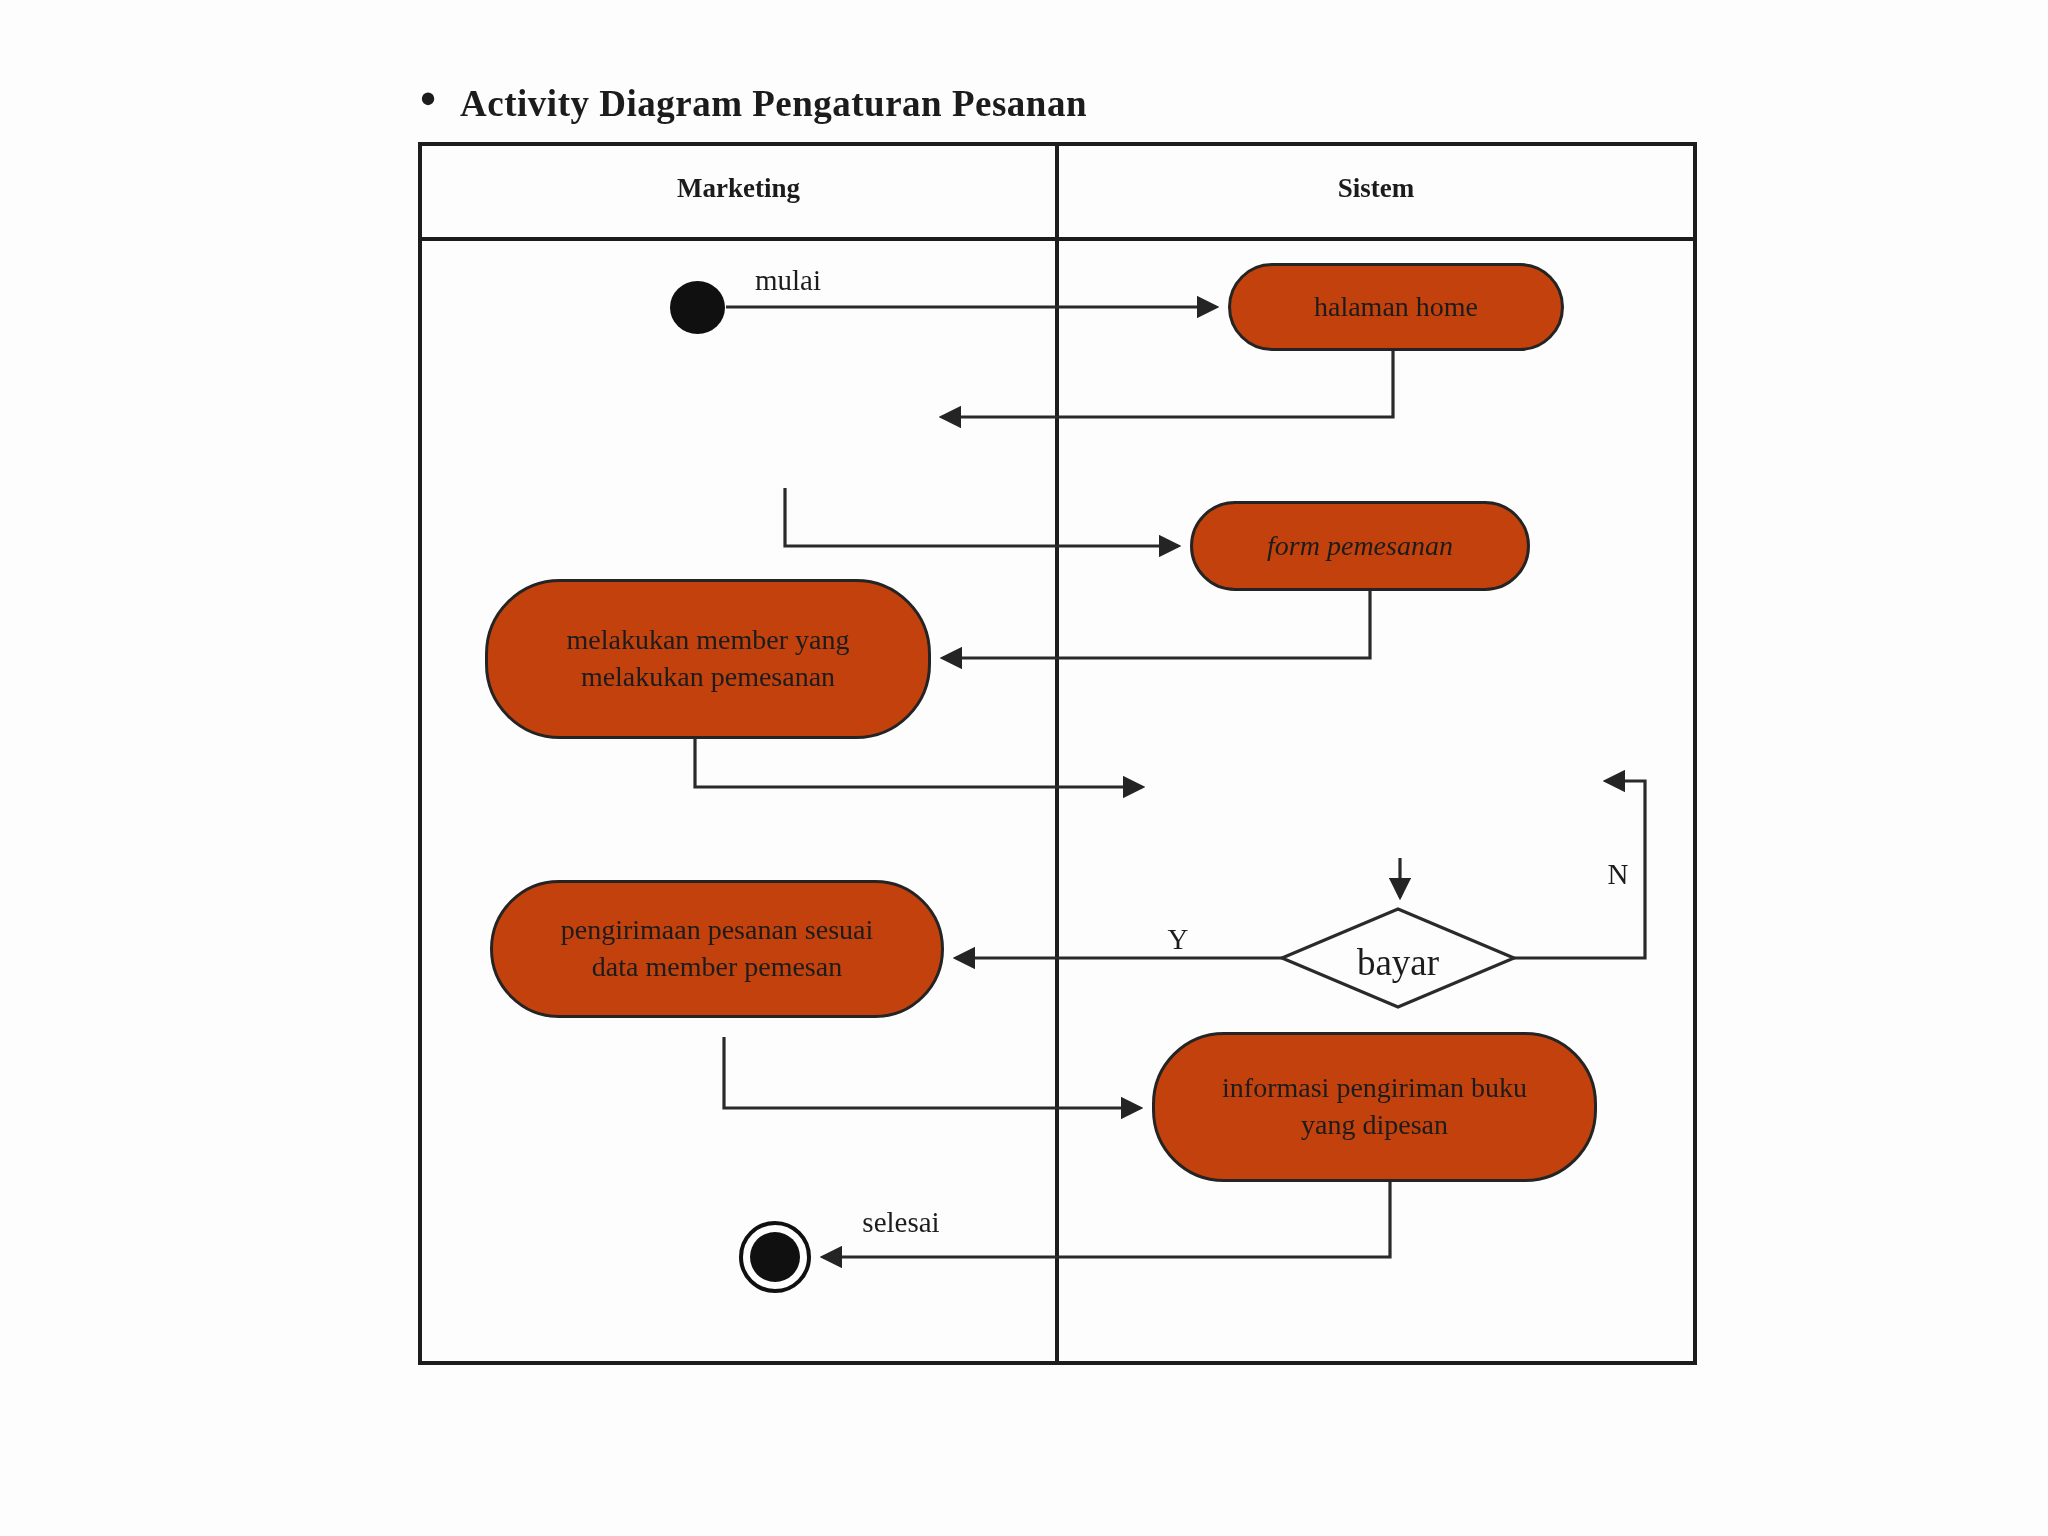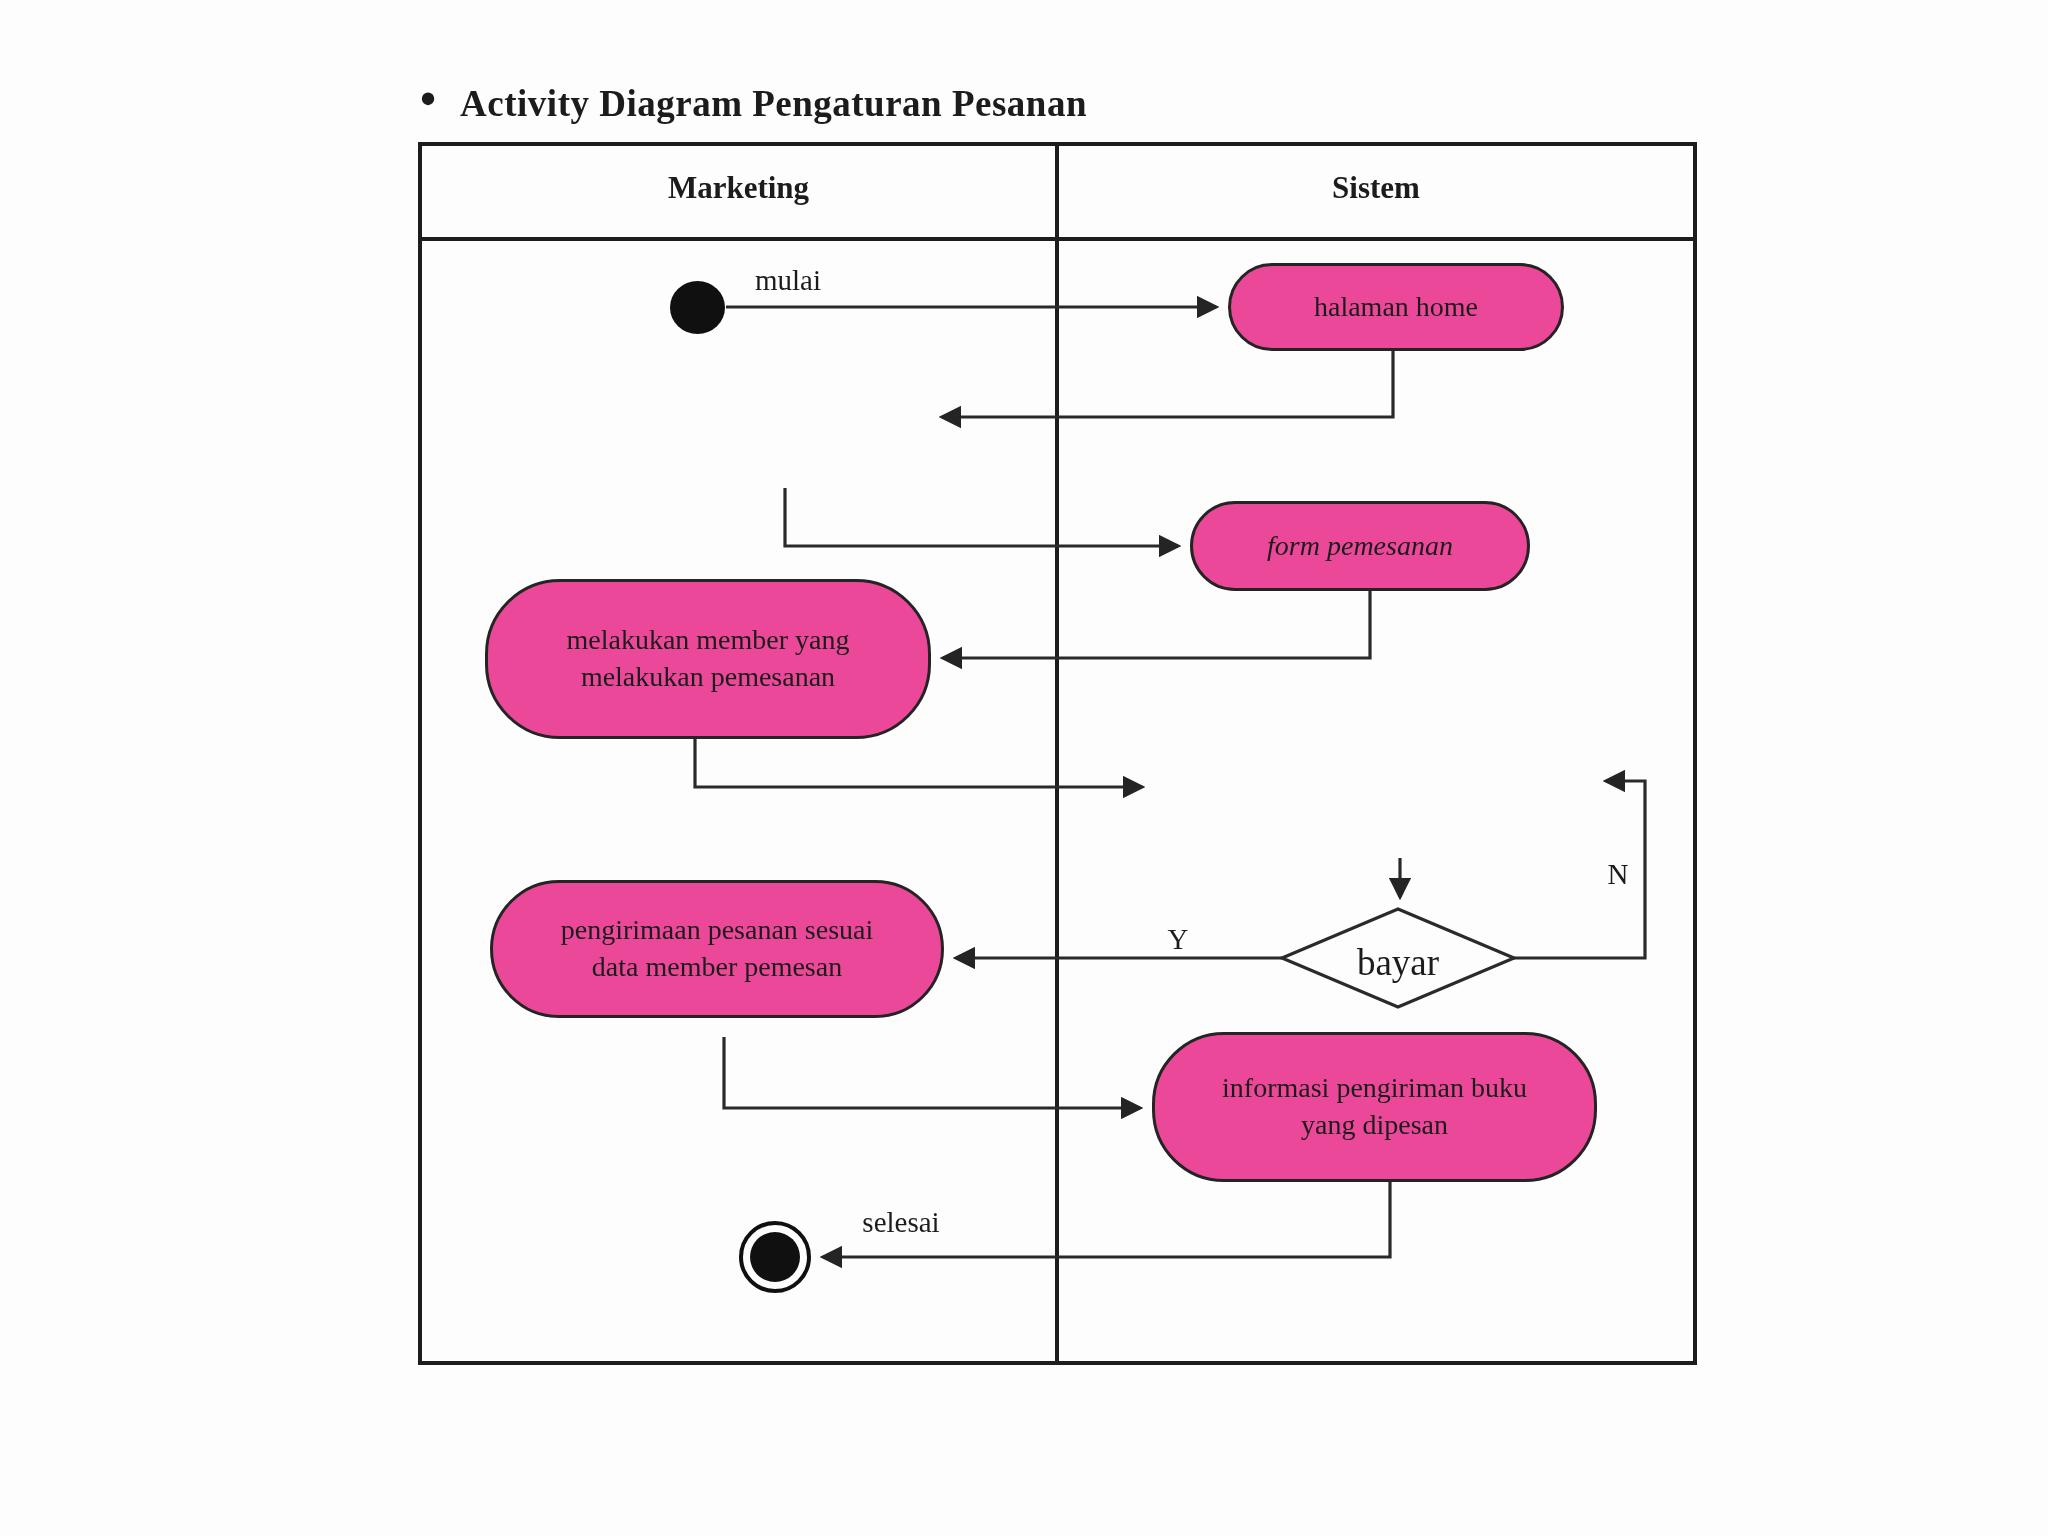--- a/index.html
+++ b/index.html
@@ -8,27 +8,27 @@
 
   .title-row{position:absolute;left:420px;top:80px;display:flex;align-items:center;gap:24px;}
   .bullet{font-size:46px;line-height:1;transform:translateY(-4px);font-weight:bold;}
   .title-text{font-size:37px;font-weight:bold;letter-spacing:0.5px;}
 
   .frame{position:absolute;left:418px;top:142px;width:1279px;height:1223px;
          border:4px solid #1d1d1d;box-sizing:border-box;}
   .header-line{position:absolute;left:418px;top:237px;width:1279px;height:4px;background:#1d1d1d;}
   .v-divider{position:absolute;left:1055px;top:142px;width:4px;height:1223px;background:#1d1d1d;}
   .lane-header{position:absolute;top:156px;height:64px;display:flex;align-items:center;
-               justify-content:center;font-size:31px;font-weight:bold;}
+               justify-content:center;font-size:27px;font-weight:bold;}
   .lane-header.left{left:422px;width:633px;}
   .lane-header.right{left:1059px;width:634px;text-align:right;}
 
   svg.connectors{position:absolute;left:0;top:0;pointer-events:none;}
 
-  .node{position:absolute;box-sizing:border-box;border:3px solid #242424;background:#ec4899;
+  .node{position:absolute;box-sizing:border-box;border:3px solid #242424;background:#c2410c;
         display:flex;flex-direction:column;align-items:center;justify-content:center;
         text-align:center;font-size:28px;line-height:1.32;}
   .node .line{white-space:pre-wrap;}
 
   .start-node{position:absolute;left:670px;top:281px;width:55px;height:53px;
               background:#101010;border-radius:50%;}
   .end-node{position:absolute;left:739px;top:1221px;width:72px;height:72px;border-radius:50%;
             border:4px solid #101010;box-sizing:border-box;display:flex;align-items:center;
             justify-content:center;background:#fdfdfd;}
   .end-node .inner{width:50px;height:50px;border-radius:50%;background:#101010;}

